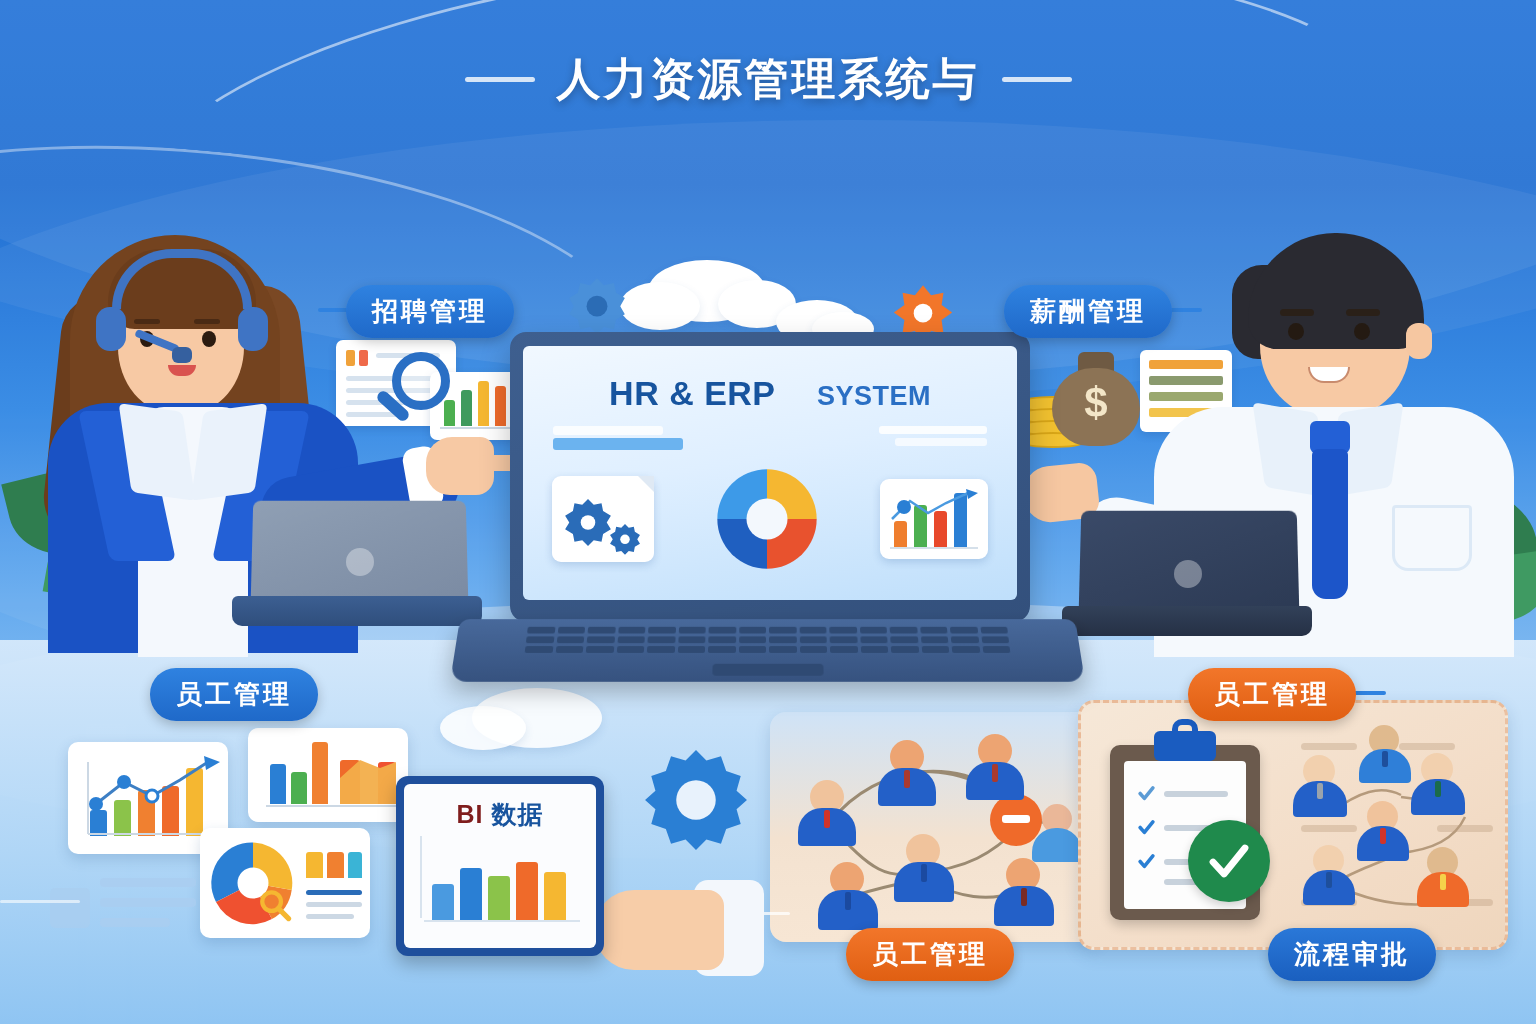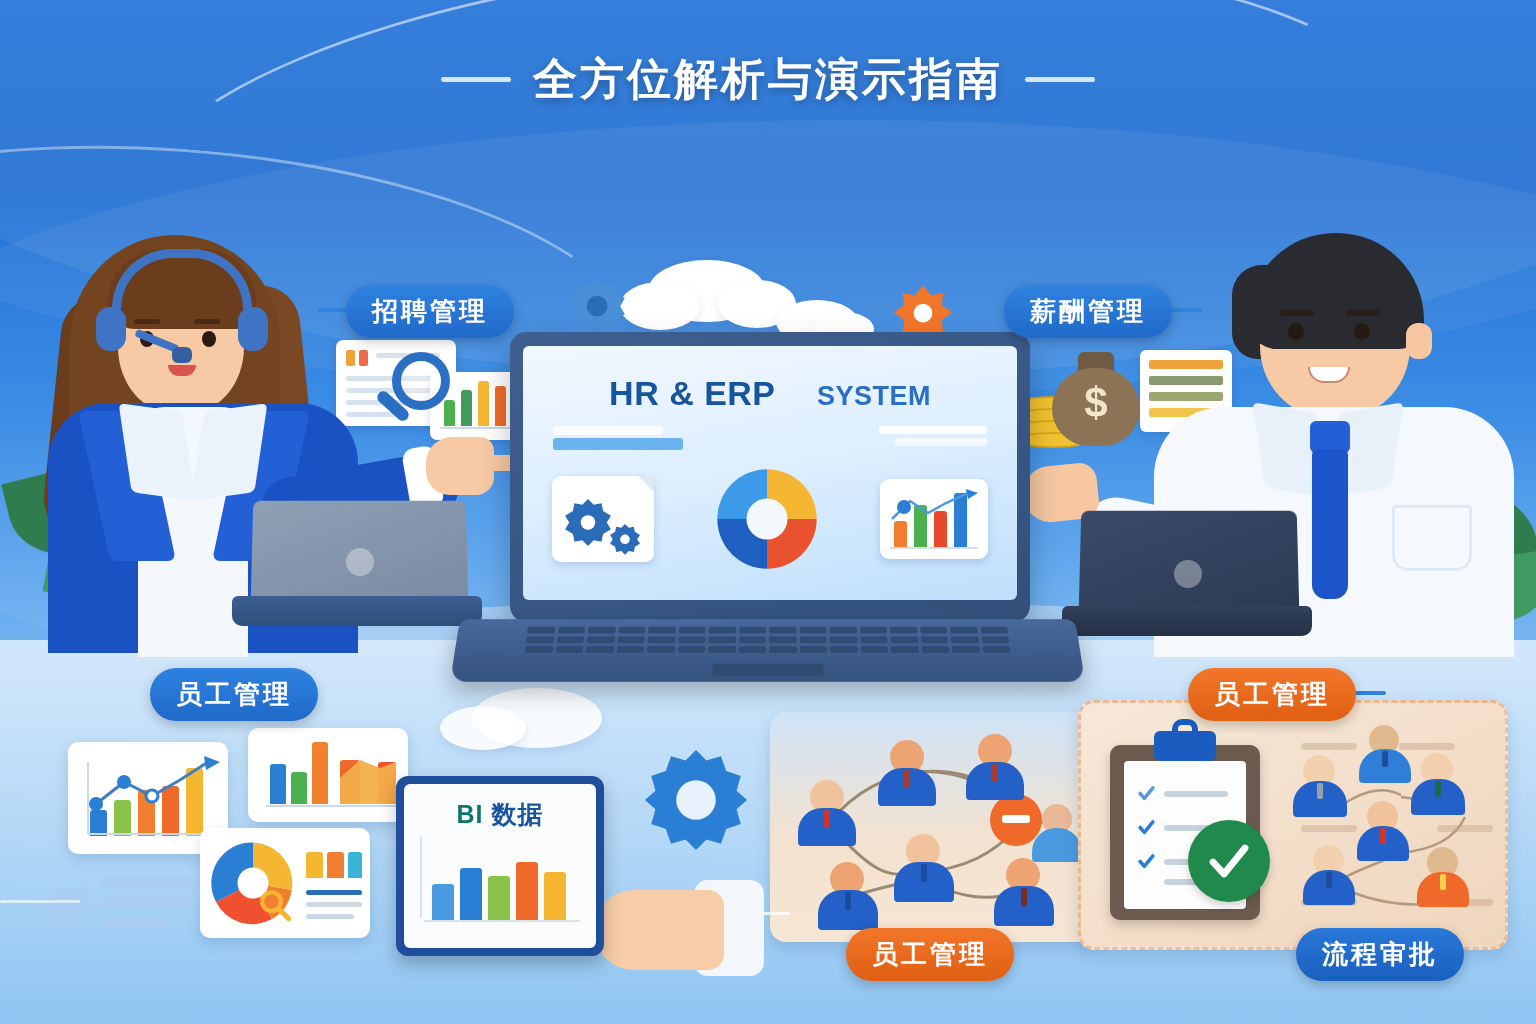--- a/index.html
+++ b/index.html
@@ -270,21 +270,21 @@
   <div class="leaf2" style="left:48px;  top:530px; width:96px;  height:70px; transform:rotate(10deg);"></div>
   <div class="leaf" style="left:1430px;top:492px; width:110px; height:86px; transform:rotate(16deg);"></div>
   <div class="leaf2" style="left:1460px;top:556px; width:90px;  height:66px; transform:rotate(-8deg);"></div>
 
   <div class="lower-curve"></div>
   <div class="lower-panel"></div>
 
   <div class="title-wrap">
     <div class="subtitle-row">
       <span class="sub-line"></span>
-      <span class="subtitle">全方位解析与演示指南</span>
+      <span class="subtitle">人力资源管理系统与</span>
       <span class="sub-line"></span>
     </div>
   </div>
 
   <div class="cloud" style="left:648px; top:260px; width:118px; height:62px;"></div>
   <div class="cloud" style="left:620px; top:282px; width:80px;  height:48px;"></div>
   <div class="cloud" style="left:718px; top:280px; width:78px;  height:48px;"></div>
   <div class="cloud" style="left:776px; top:300px; width:82px;  height:44px;"></div>
   <div class="cloud" style="left:812px; top:312px; width:62px;  height:34px;"></div>
   <div class="cloud" style="left:472px; top:688px; width:130px; height:60px; background:rgba(255,255,255,0.85);"></div>
@@ -567,21 +567,21 @@
   <div style="position:absolute;left:50px;top:888px;width:40px;height:40px;background:rgba(170,205,240,0.7);border-radius:5px;"></div>
   <div style="position:absolute;left:100px;top:878px;width:96px;height:9px;background:rgba(170,205,240,0.8);border-radius:4px;"></div>
   <div style="position:absolute;left:100px;top:898px;width:96px;height:9px;background:rgba(170,205,240,0.8);border-radius:4px;"></div>
   <div style="position:absolute;left:100px;top:918px;width:70px;height:9px;background:rgba(170,205,240,0.8);border-radius:4px;"></div>
 
   <div class="hand-cuff"></div>
   <div class="hand-shape"></div>
   <div class="tablet">
     <div class="tab-screen">
       <div class="tab-title">
-        <span style="color:#0f766e;">BI</span>
+        <span style="color:#7f1d1d;">BI</span>
         <span>数据</span>
       </div>
       <div class="bar" style="left:28px; bottom:28px; width:22px; height:36px; background:#4a9ae0;"></div>
       <div class="bar" style="left:56px; bottom:28px; width:22px; height:52px; background:#2a7fd4;"></div>
       <div class="bar" style="left:84px; bottom:28px; width:22px; height:44px; background:#8bc34a;"></div>
       <div class="bar" style="left:112px;bottom:28px; width:22px; height:58px; background:#ef6a2a;"></div>
       <div class="bar" style="left:140px;bottom:28px; width:22px; height:48px; background:#f5b731;"></div>
       <div style="position:absolute;left:20px;bottom:26px;width:156px;height:2px;background:#d8e3ee;"></div>
       <div style="position:absolute;left:16px;top:52px;width:2px;height:82px;background:#d8e3ee;"></div>
     </div>
@@ -707,18 +707,18 @@
     <svg width="48" height="48" viewBox="0 0 24 24">
       <path d="M4 12.5 L9.5 18.5 L20 5.5" fill="none" stroke="#ffffff" stroke-width="3.4" stroke-linecap="round" stroke-linejoin="round"></path>
     </svg>
   </div>
 
   <div class="pill orange" style="left:1188px; top:668px;">员工管理</div>
   <div class="pill-connector" style="left:1352px; top:691px; width:34px; background:#2f82e0;"></div>
 
   <div class="pill orange" style="left:846px; top:928px;">员工管理</div>
 
-  <div class="pill blue2" style="left:1296px; top:928px;">流程审批</div>
+  <div class="pill blue2" style="left:1268px; top:928px;">流程审批</div>
 
   <div style="position:absolute;left:620px;top:912px;width:170px;height:3px;background:rgba(255,255,255,0.75);border-radius:2px;"></div>
   <div style="position:absolute;left:0px;top:900px;width:80px;height:3px;background:rgba(255,255,255,0.6);border-radius:2px;"></div>
 
 </div>
 
 </body></html>

